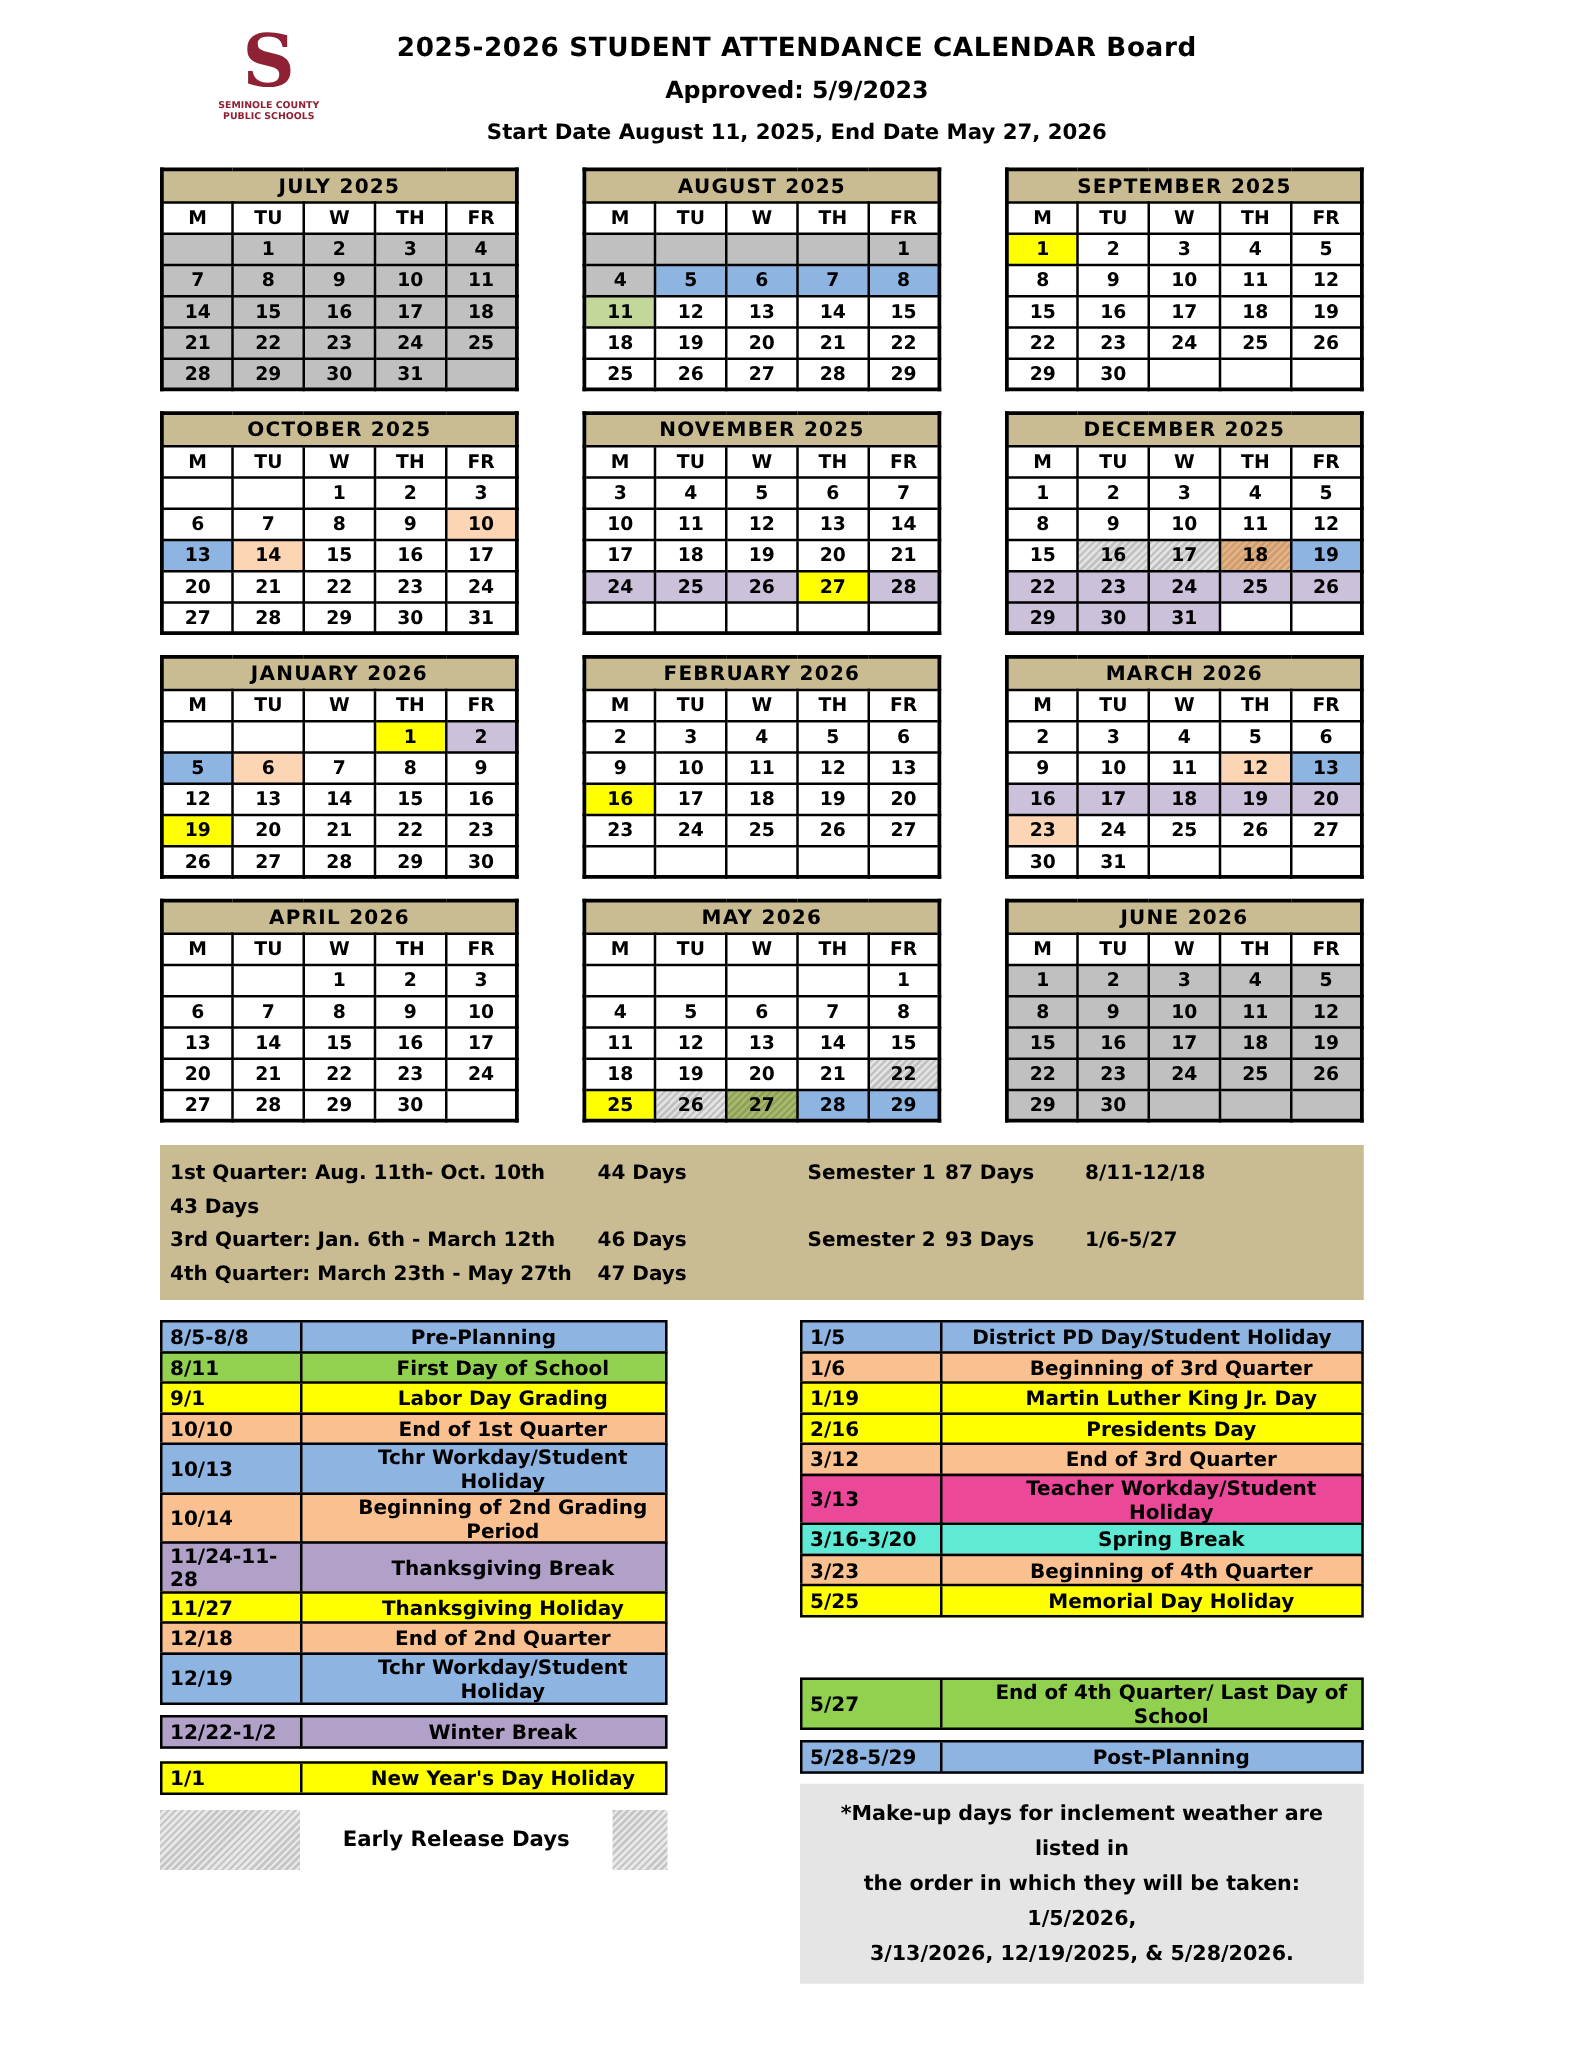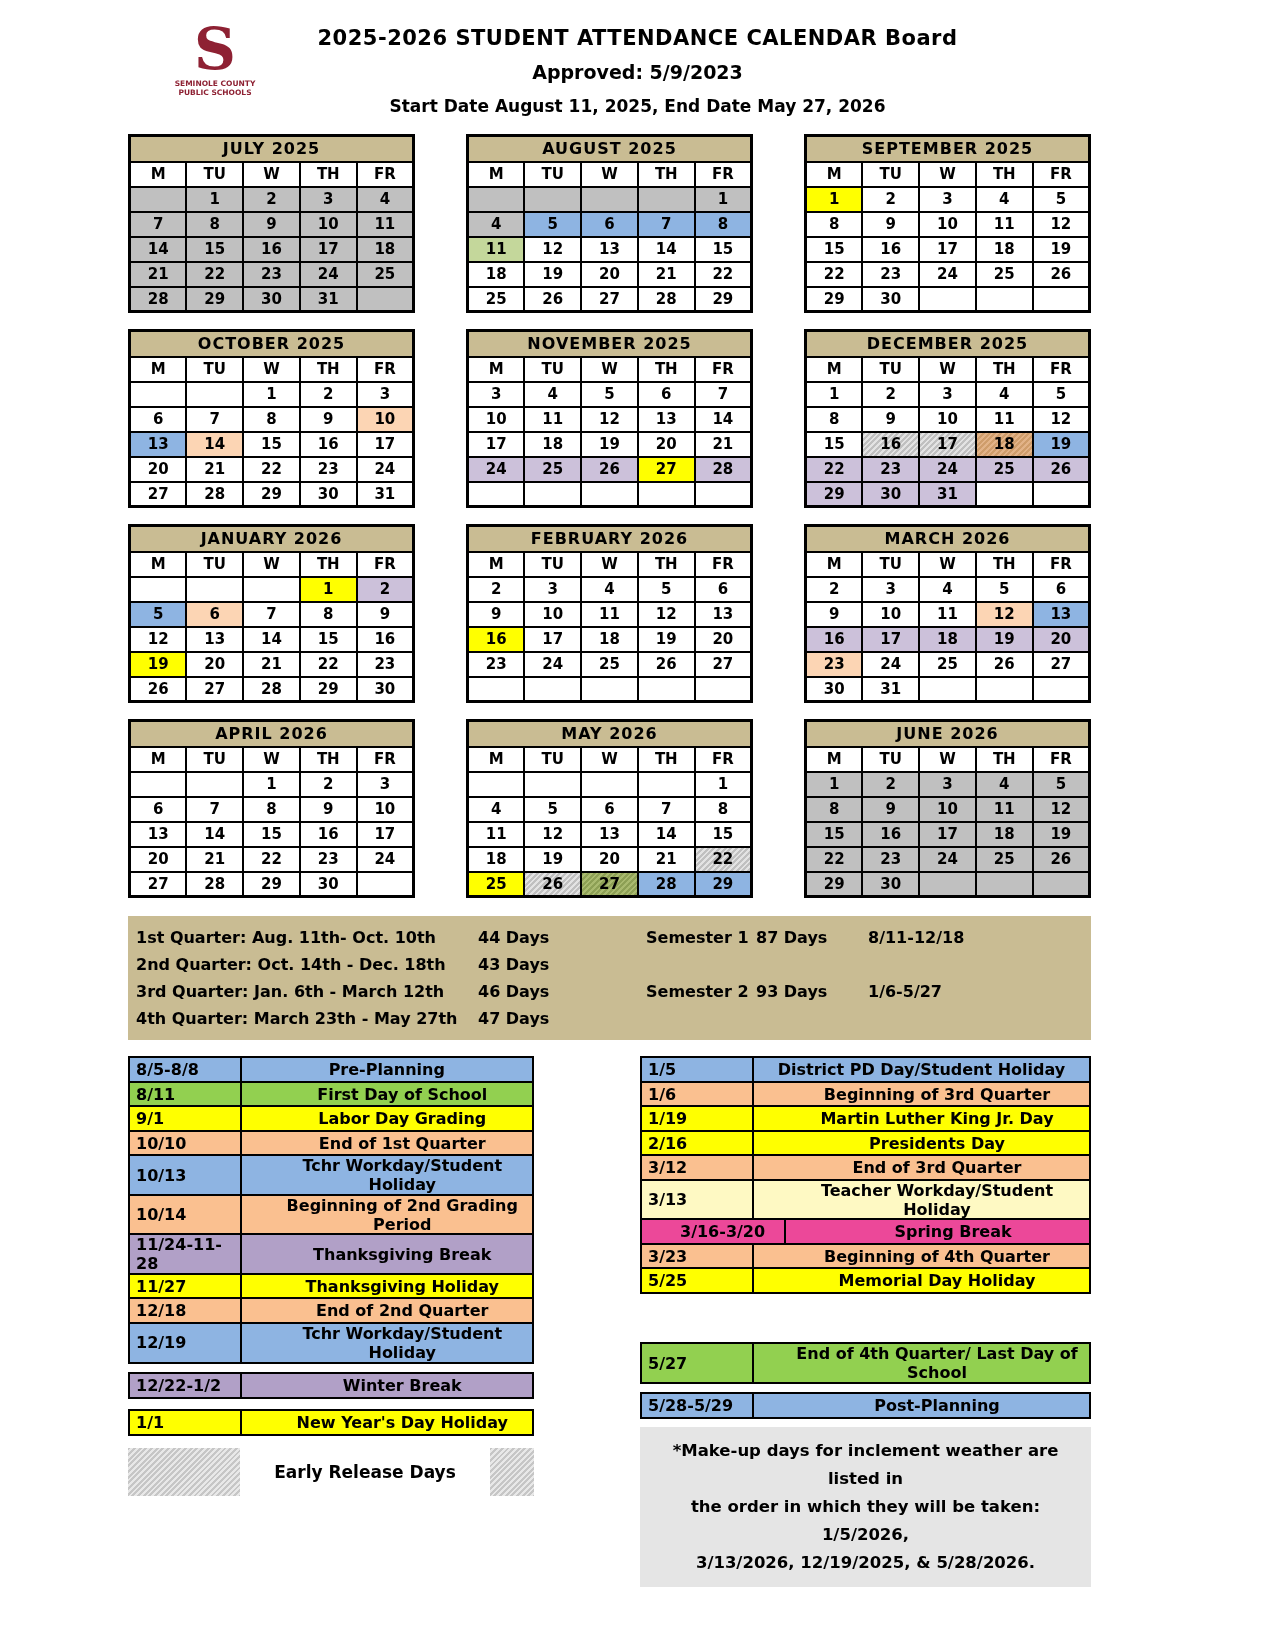--- a/index.html
+++ b/index.html
@@ -703,21 +703,20 @@
 
 <div id="summary" style="background: rgb(201, 188, 147);">
     <div class="summary-row">
       <div class="s-quarter">1st Quarter: Aug. 11th- Oct. 10th</div>
       <div class="s-days">44 Days</div>
       <div class="s-semester">Semester 1</div>
       <div class="s-semdays">87 Days</div>
       <div class="s-range">8/11-12/18</div>
     </div>
     <div class="summary-row">
-      <div class="s-quarter">2nd Quarter: Oct. 14th - Dec. 18th</div>
       <div class="s-days">43 Days</div>
       <div class="s-semester"></div>
       <div class="s-semdays"></div>
       <div class="s-range"></div>
     </div>
     <div class="summary-row">
       <div class="s-quarter">3rd Quarter: Jan. 6th - March 12th</div>
       <div class="s-days">46 Days</div>
       <div class="s-semester">Semester 2</div>
       <div class="s-semdays">93 Days</div>
@@ -804,25 +803,25 @@
           <div class="l-label">Martin Luther King Jr. Day</div>
         </div>
         <div class="legend-row" style="background: rgb(255, 255, 0);">
           <div class="l-date">2/16</div>
           <div class="l-label">Presidents Day</div>
         </div>
         <div class="legend-row" style="background: rgb(250, 192, 144);">
           <div class="l-date">3/12</div>
           <div class="l-label">End of 3rd Quarter</div>
         </div>
-        <div class="legend-row" style="background: #fef9c3;">
+        <div class="legend-row" style="background: #ec4899;">
           <div class="l-date">3/13</div>
           <div class="l-label">Teacher Workday/Student Holiday</div>
         </div>
-        <div class="legend-row" style="background: #ec4899; padding-left: 32px;">
+        <div class="legend-row" style="background: #5eead4;">
           <div class="l-date">3/16-3/20</div>
           <div class="l-label">Spring Break</div>
         </div>
         <div class="legend-row" style="background: rgb(250, 192, 144);">
           <div class="l-date">3/23</div>
           <div class="l-label">Beginning of 4th Quarter</div>
         </div>
         <div class="legend-row" style="background: rgb(255, 255, 0);">
           <div class="l-date">5/25</div>
           <div class="l-label">Memorial Day Holiday</div>

